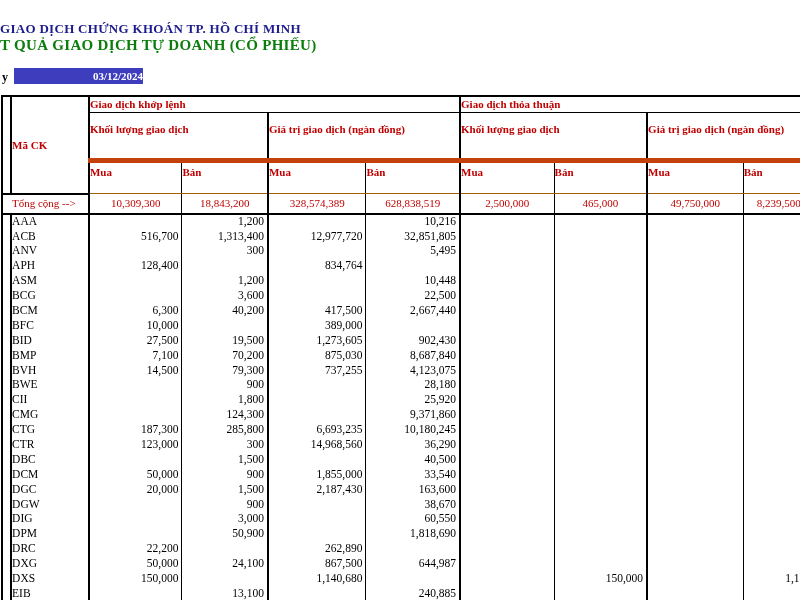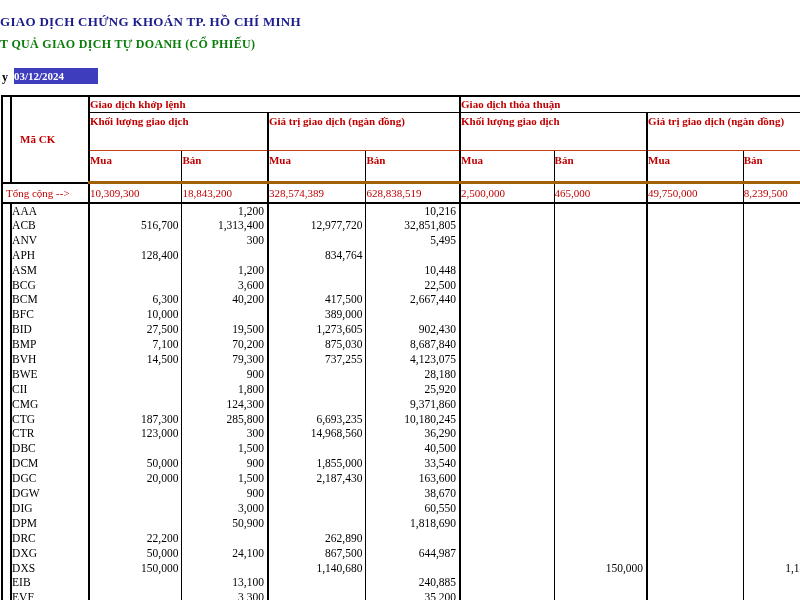--- a/index.html
+++ b/index.html
@@ -4,63 +4,64 @@
 <style>
   html,body{margin:0;padding:0;}
   body{
     position:relative;
     width:800px;height:600px;
     overflow:hidden;
     background:#ffffff;
     font-family:"Liberation Serif","DejaVu Serif",serif;
   }
   .title1{
-    position:absolute;left:0;top:14px;
+    position:absolute;left:0;top:21px;
     font-size:13px;font-weight:bold;color:#1b1b8e;
     white-space:nowrap;letter-spacing:.3px;
   }
   .title2{
     position:absolute;left:0;top:37px;
-    font-size:12px;font-weight:bold;color:#0a7d0a;
+    font-size:15px;font-weight:bold;color:#0a7d0a;
     white-space:nowrap;letter-spacing:.3px;font-family:Liberation Serif, serif;
   }
   .date-row{position:absolute;left:0;top:68px;height:16px;}
   .date-label{
     position:absolute;left:2px;top:2px;
     font-size:12px;font-weight:bold;color:#000;
   }
   .date-box{
     position:absolute;left:14px;top:0;
     width:84px;height:16px;
     background:#3d3dbe;color:#ffffff;
     font-size:11px;font-weight:bold;
-    text-align:left;line-height:16px;
+    text-align:right;line-height:16px;
     border:0;
+    padding-left:45px;
   }
   .table-wrap{position:absolute;left:1px;top:95px;width:805px;overflow:hidden;}
   table{
     border-collapse:collapse;table-layout:fixed;
     width:813px;
     border-top:2px solid #000;
   }
   td{
     padding:0;margin:0;overflow:hidden;white-space:nowrap;
     font-size:11px;line-height:1.1;color:#000;
     vertical-align:middle;
   }
   .b2{border-left:2px solid #000;}
   .b1{border-left:1px solid #000;}
   .hr1 td{border-bottom:1px solid #000;height:15px;}
-  .hr2 td{border-bottom:1px solid #c2410c;height:35px;vertical-align:top;padding-top:2px;}
-  .hr3 td{border-bottom:3px solid #a16207;height:27px;vertical-align:top;padding-top:3px;}
-  td.span3{border-bottom:2px solid #000 !important;vertical-align:middle;padding-top:0;padding-left:8px;}
+  .hr2 td{border-bottom:5px solid #c2410c;height:35px;vertical-align:top;padding-top:10px;}
+  .hr3 td{border-bottom:1px solid #a16207;height:27px;vertical-align:top;padding-top:3px;}
+  td.span3{border-bottom:2px solid #000 !important;vertical-align:middle;padding-top:0;}
   .redb{color:#c00000;font-weight:bold;text-align:left;}
   .total-row td{border-bottom:2px solid #000;height:18px;color:#c00000;}
-  .total-label{text-align:left;padding-left:3px;}
-  .total-val{text-align:left;}
+  .total-label{text-align:left;padding-left:9px;}
+  .total-val{text-align:center;}
   .datarow{height:14.9px;}
   .datarow td{border-bottom:none;font-size:11.5px;}
   td.code{text-align:left;}
   td.num{text-align:right;padding-right:3px;}
 </style>
 </head>
 <body>
 
 <div class="title1">GIAO DỊCH CHỨNG KHOÁN TP. HỒ CHÍ MINH</div>
 <div class="title2">T QUẢ GIAO DỊCH TỰ DOANH (CỔ PHIẾU)</div>

